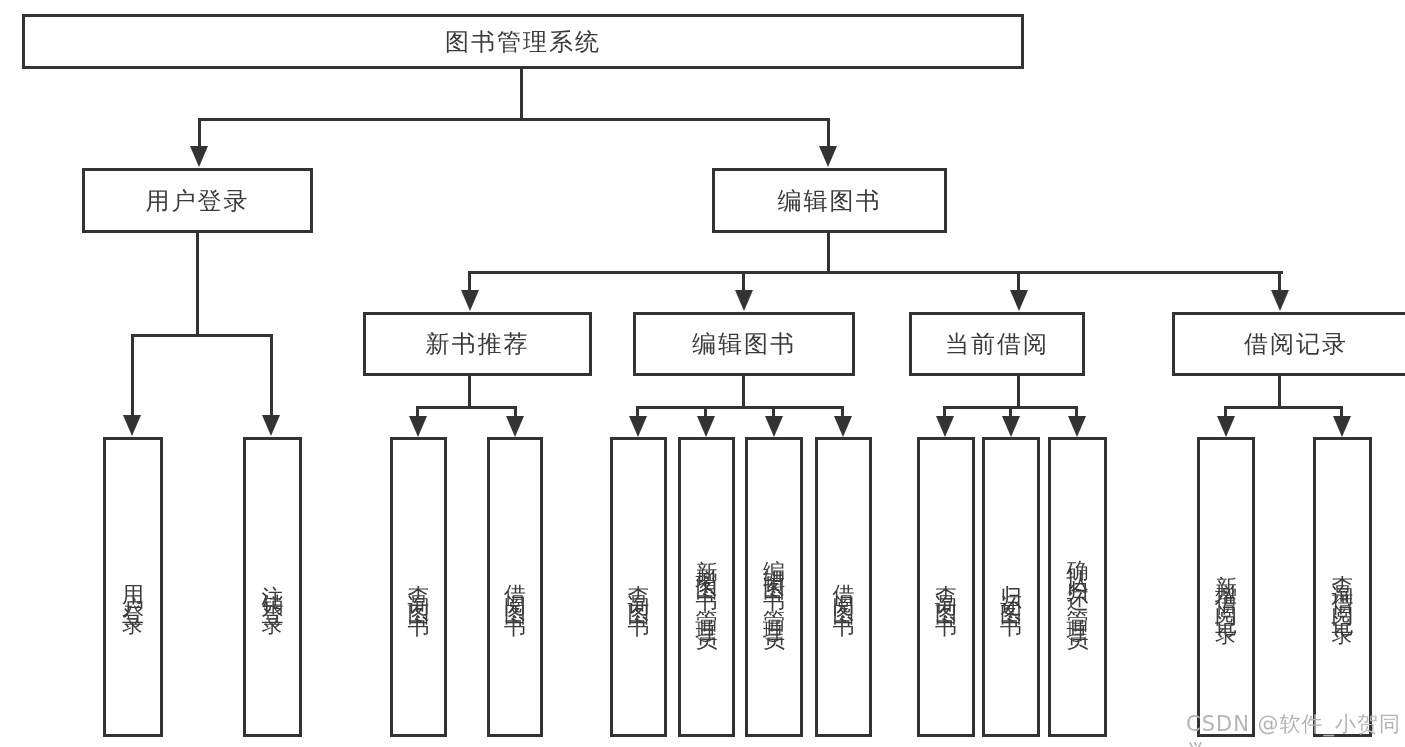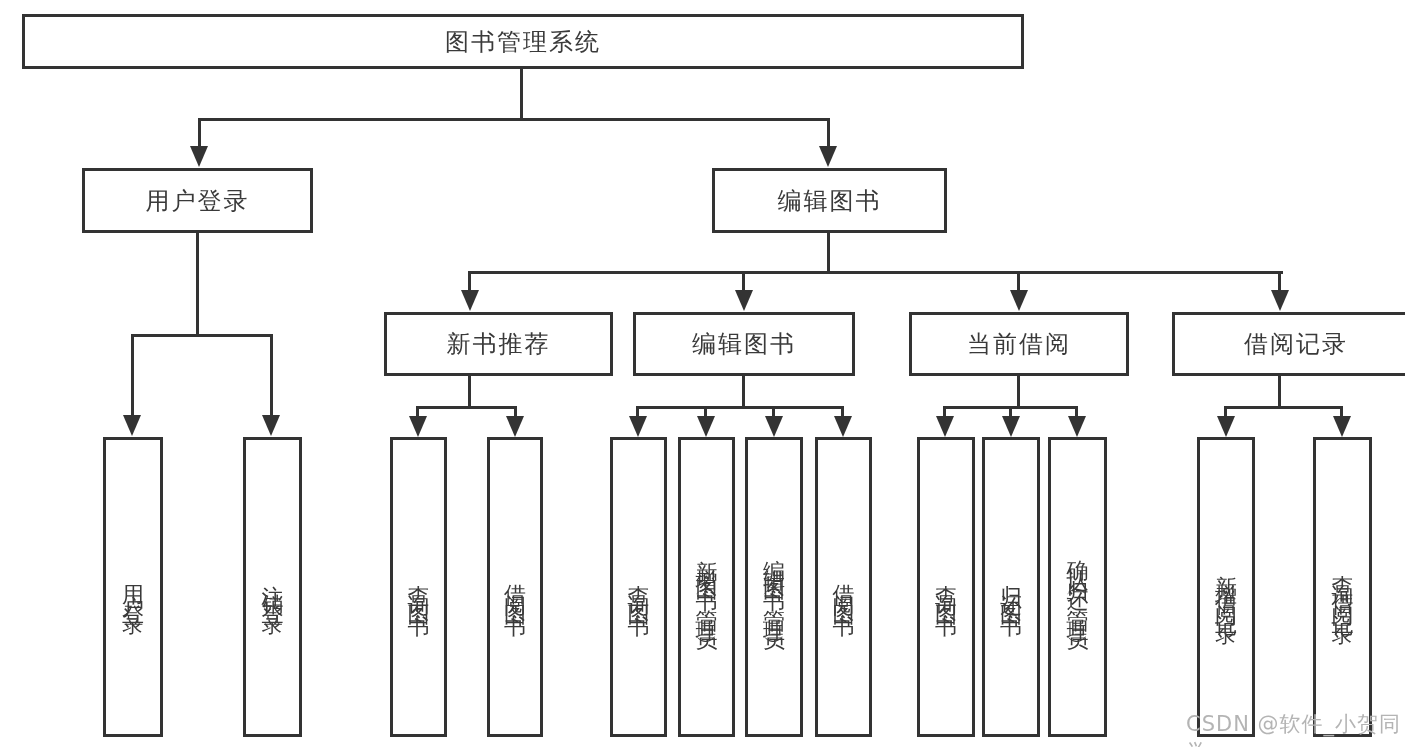--- a/index.html
+++ b/index.html
@@ -41,29 +41,29 @@
   </div>
 
   <div class="box hnode" style="left:82px;top:168px;width:231px;height:65px;">
     <span>用户登录</span>
   </div>
 
   <div class="box hnode" style="left:712px;top:168px;width:235px;height:65px;">
     <span>编辑图书</span>
   </div>
 
-  <div class="box hnode" style="left:384px;top:312px;width:229px;height:64px;">
+  <div class="box hnode" style="left:363px;top:312px;width:229px;height:64px;">
     <span>新书推荐</span>
   </div>
 
   <div class="box hnode" style="left:633px;top:312px;width:222px;height:64px;">
     <span>编辑图书</span>
   </div>
 
-  <div class="box hnode" style="left:909px;top:312px;width:220px;height:64px;">
+  <div class="box hnode" style="left:909px;top:312px;width:176px;height:64px;">
     <span>当前借阅</span>
   </div>
 
   <div class="box hnode" style="left:1172px;top:312px;width:248px;height:64px;">
     <span>借阅记录</span>
   </div>
 
   <div class="box leaf" style="left:103px;top:437px;width:60px;height:300px;">
     <span class="vtxt">用户登录</span>
   </div>

